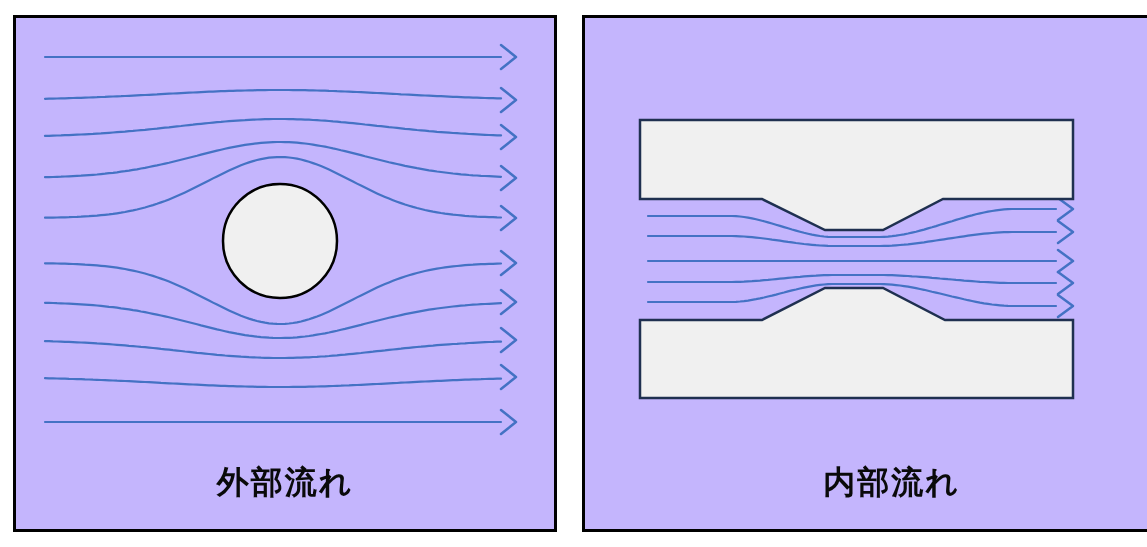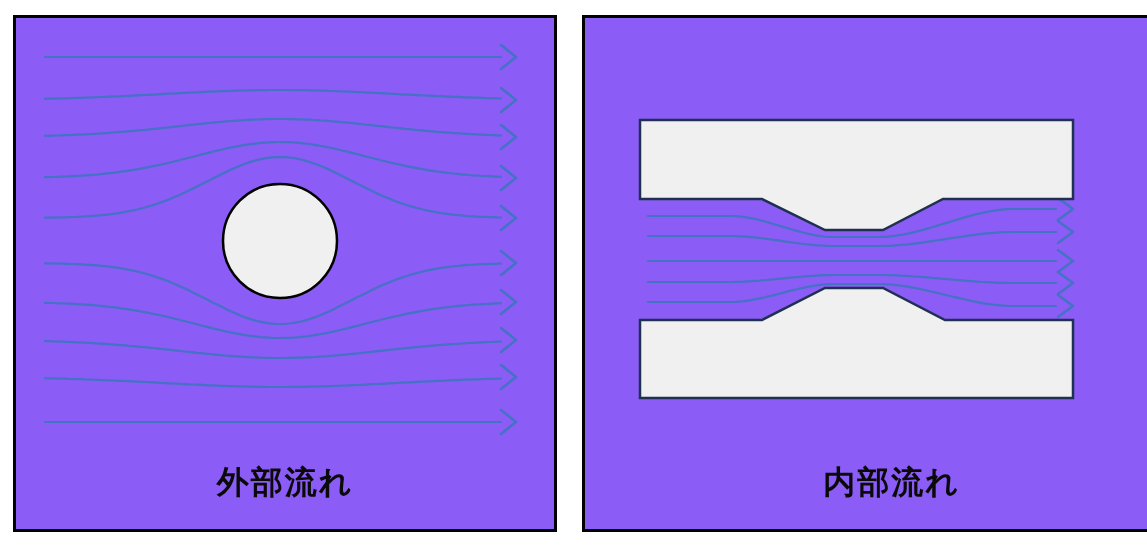--- a/index.html
+++ b/index.html
@@ -13,21 +13,21 @@
     position: relative;
     width: 1147px;
     height: 547px;
     background: #ffffff;
     overflow: hidden;
   }
   .panel {
     position: absolute;
     border: 3px solid #000000;
     box-sizing: border-box;
-    background: #8b5cf6;
+    background: #c4b5fd;
     padding-left: 32px;
   }
   .panel svg {
     position: absolute;
     left: -3px;
     top: -3px;
   }
   .caption {
     position: absolute;
     left: 0;

